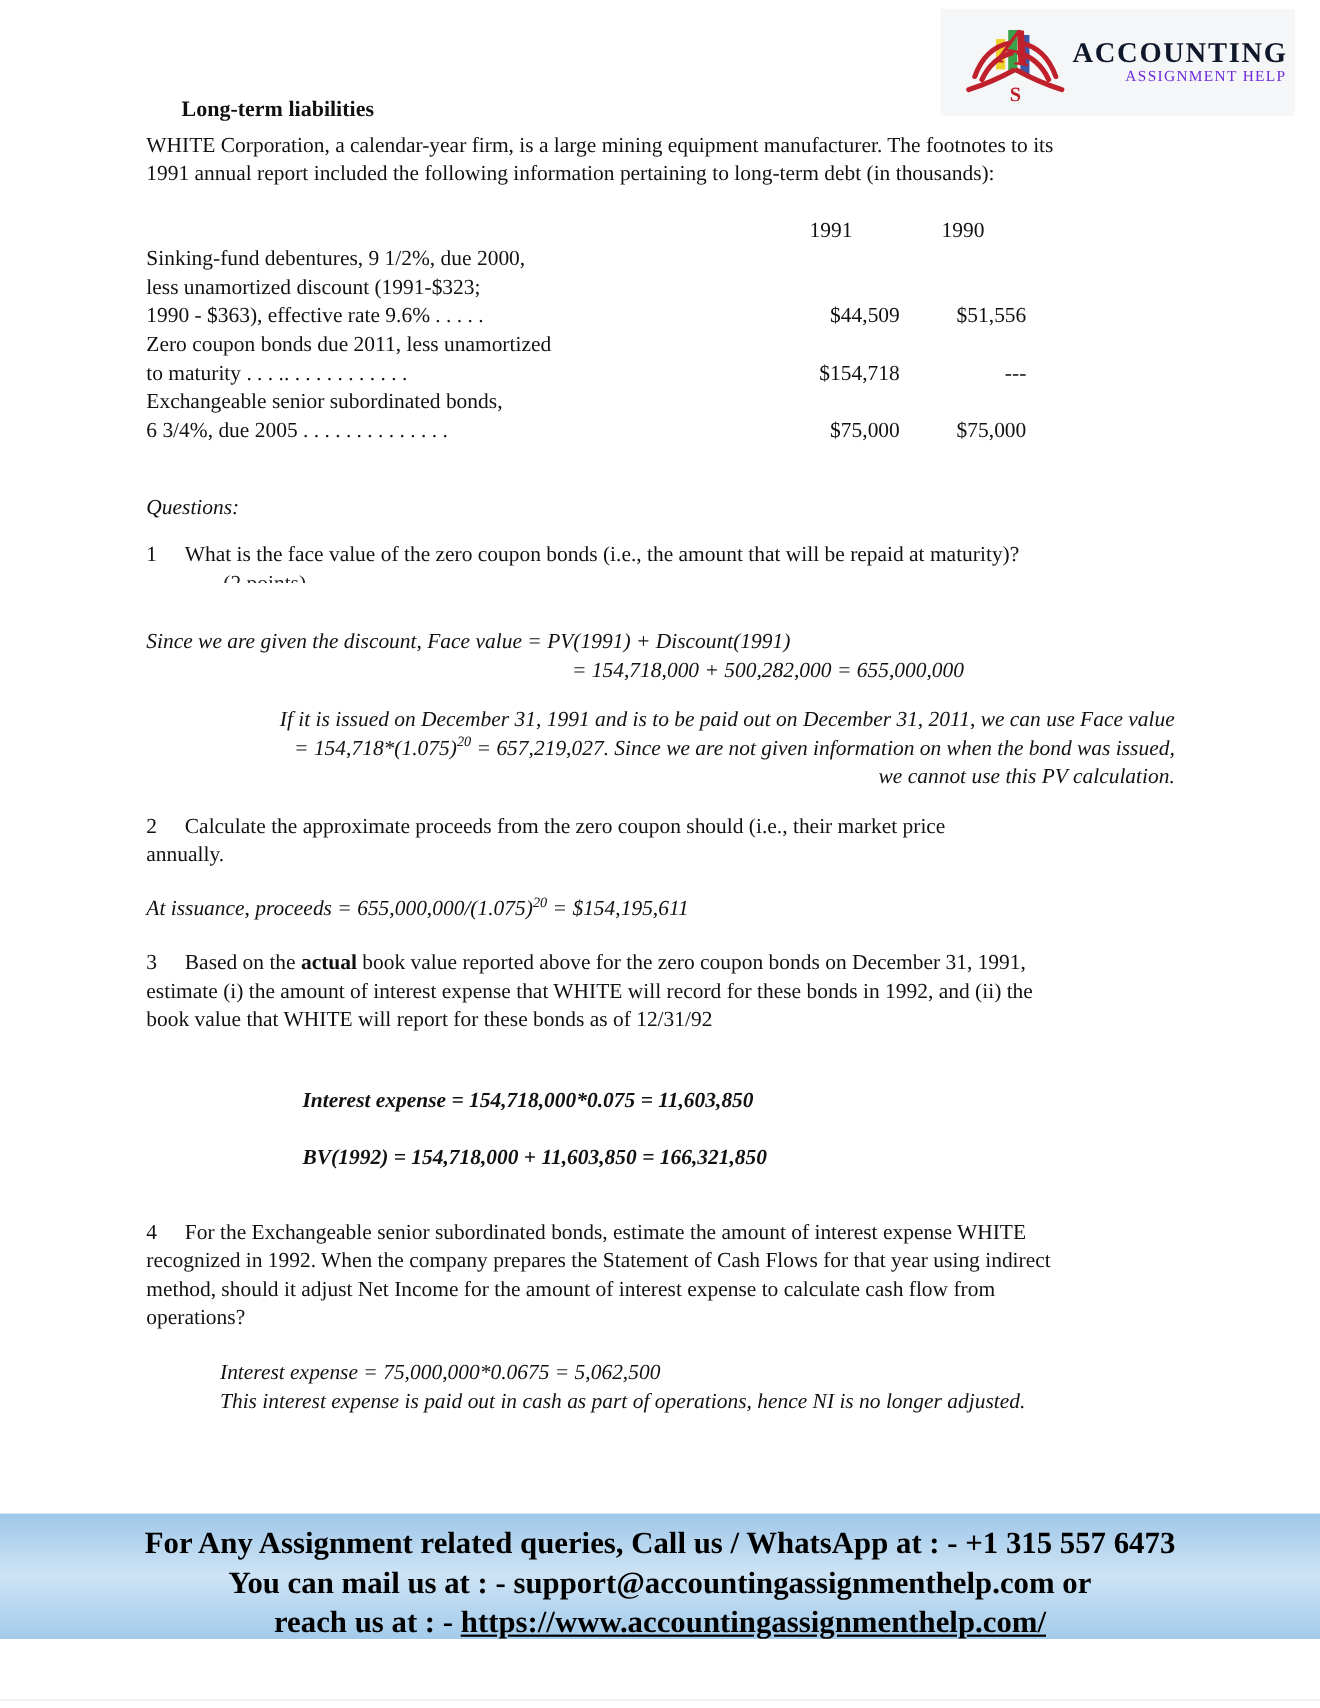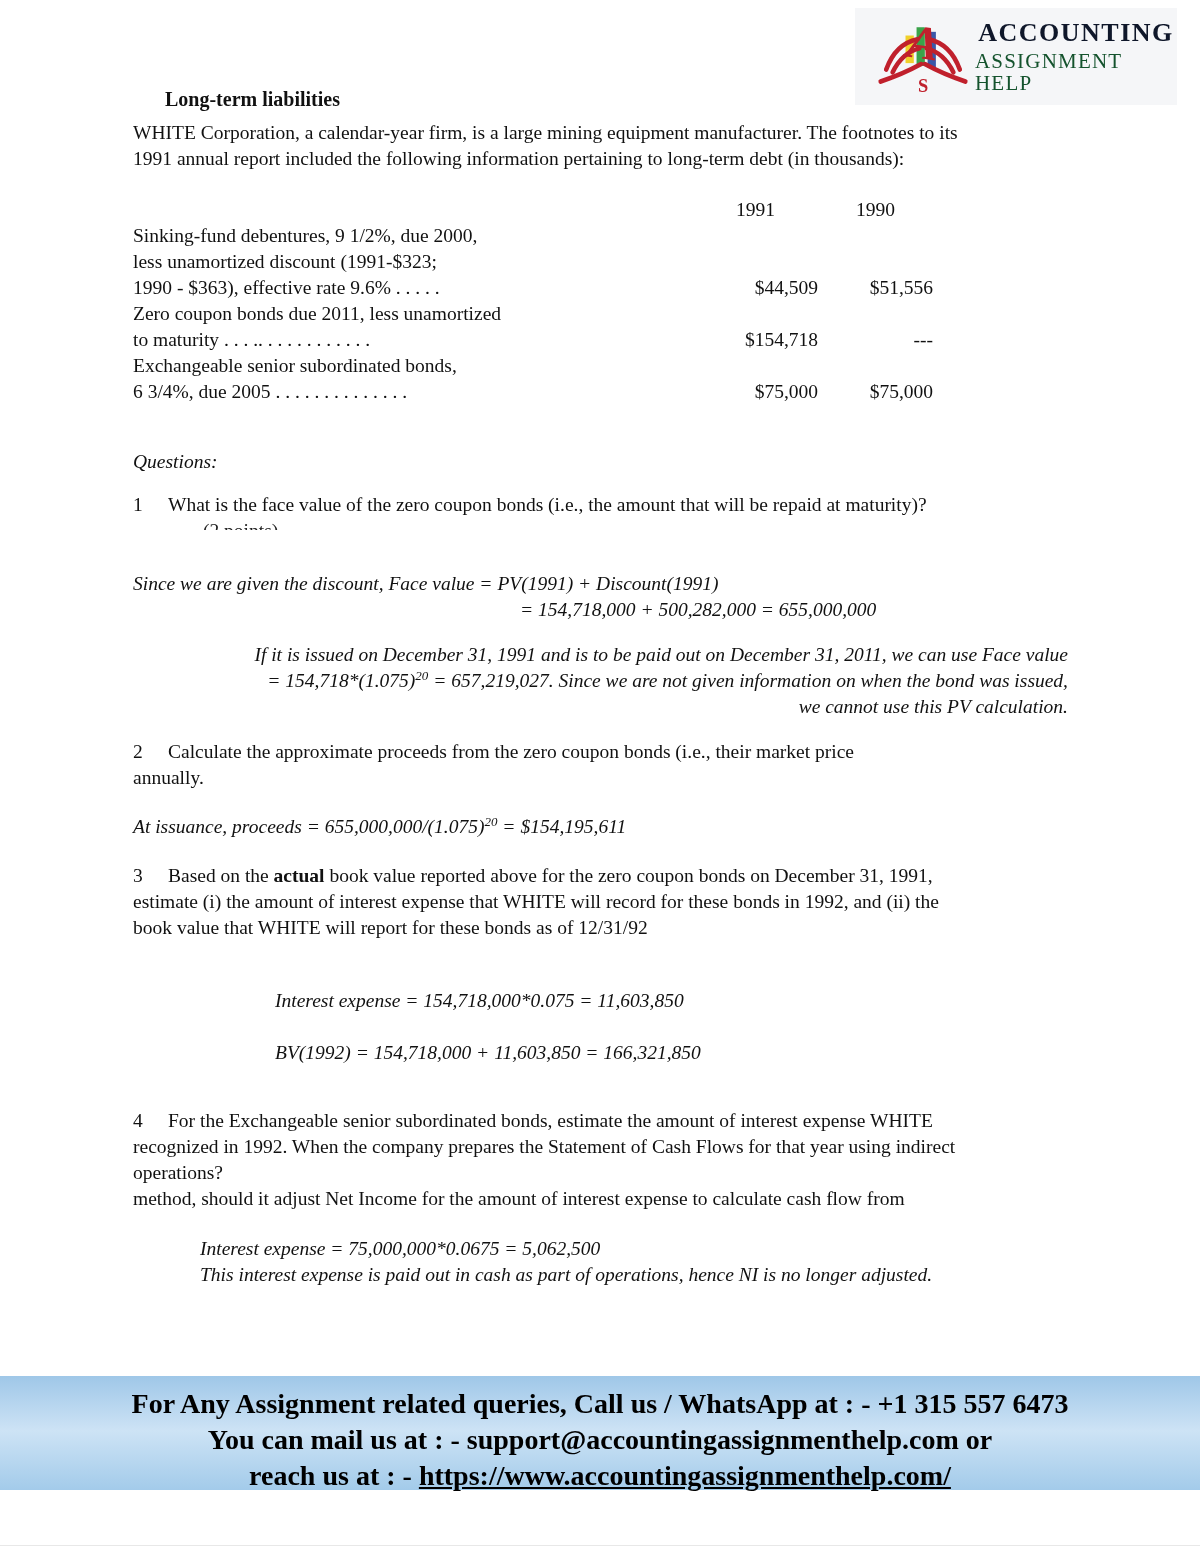--- a/index.html
+++ b/index.html
@@ -8,21 +8,21 @@
     font-family:"Liberation Serif","DejaVu Serif",serif;
     font-size:19.5px;line-height:26px;color:#111111;overflow:hidden;
   }
   
   .logo-box{
     position:absolute;left:855px;top:8px;width:322px;height:97px;
     background:#f5f6f8;display:flex;align-items:center;gap:6px;padding-left:22px;box-sizing:border-box;
   }
   .logo-text{display:flex;flex-direction:column;line-height:1.05;}
   .logo-title{font-weight:bold;font-size:26px;letter-spacing:1.5px;color:#0f172a;text-align:center;}
-  .logo-subtitle{font-size:21px;letter-spacing:1.2px;color:#14532d;margin-top:3px;}
+  .logo-subtitle{font-size:14px;letter-spacing:1.2px;color:#6d28d9;margin-top:3px;margin-left:48px;}
   
   .content{position:absolute;left:133px;top:0;width:935px;}
   .heading{font-weight:bold;font-size:20px;margin:86px 0 0 32px;}
   .intro{margin-top:8px;}
   .line{white-space:nowrap;}
   
   .ltd-table{margin-top:25px;width:905px;}
   .trow{display:grid;grid-template-columns:560px 125px 115px;}
   .tcell-num{text-align:right;}
   .thead .tcell-num{text-align:center;}
@@ -31,21 +31,21 @@
   .qblock{margin-top:17px;}
   .qnum{display:inline-block;width:35px;}
   .clip-line{height:12px;overflow:hidden;margin-left:70px;color:#222;}
   .ans{font-style:italic;}
   .a1{margin-top:41px;}
   .indent-a1{margin-left:387px;}
   .a1b{margin-top:19px;text-align:right;}
   .q2{margin-top:19px;}
   .a2{margin-top:23px;}
   .q3{margin-top:23px;}
-  .a3{margin-top:47px;}
+  .a3{margin-top:47px;font-weight:bold;}
   .a3 .f2{margin-top:26px;}
   .indent-a3{margin-left:142px;}
   .q4{margin-top:42px;}
   .a4{margin-top:24px;}
   .indent-a4{margin-left:67px;}
   sup{font-size:13px;line-height:0;}
   .bold{font-weight:bold;}
   
   .footer-banner{
     position:absolute;left:0;top:1376px;width:1200px;height:114px;
@@ -140,21 +140,21 @@
     <div class="line indent-a1">= 154,718,000 + 500,282,000 = 655,000,000</div>
   </div>
 
   <div class="ans a1b">
     <div class="line">If it is issued on December 31, 1991 and is to be paid out on December 31, 2011, we can use  Face value</div>
     <div class="line"><span>= 154,718*(1.075)</span><sup>20</sup><span> = 657,219,027.  Since we are not given information on when the bond was issued,</span></div>
     <div class="line">we cannot use this PV calculation.</div>
   </div>
 
   <div class="qblock q2">
-    <div class="line"><span class="qnum">2</span><span>Calculate the approximate proceeds from the zero coupon bonds (i.e., their market price</span></div>
+    <div class="line"><span class="qnum">2</span><span>Calculate the approximate proceeds from the zero coupon should (i.e., their market price</span></div>
     <div class="line">annually.</div>
   </div>
 
   <div class="ans a2">
     <span>At issuance, proceeds = 655,000,000/(1.075)</span><sup>20</sup><span> = $154,195,611</span>
   </div>
 
   <div class="qblock q3">
     <div class="line"><span class="qnum">3</span><span>Based on the </span><span class="bold">actual</span><span> book value reported above for the zero coupon bonds on December 31, 1991,</span></div>
     <div class="line">estimate (i) the amount of interest expense that WHITE will record for these bonds in 1992, and (ii) the</div>
@@ -162,22 +162,22 @@
   </div>
 
   <div class="ans a3">
     <div class="line indent-a3 f1">Interest expense = 154,718,000*0.075 = 11,603,850</div>
     <div class="line indent-a3 f2">BV(1992) = 154,718,000 + 11,603,850 = 166,321,850</div>
   </div>
 
   <div class="qblock q4">
     <div class="line"><span class="qnum">4</span><span>For the Exchangeable senior subordinated bonds, estimate the amount of interest expense WHITE</span></div>
     <div class="line">recognized in 1992.  When the company prepares the Statement of Cash Flows for that year using indirect</div>
+    <div class="line">method, should it adjust Net Income for the amount of interest expense to calculate cash flow from</div>
     <div class="line">operations?</div>
-    <div class="line">method, should it adjust Net Income for the amount of interest expense to calculate cash flow from</div>
   </div>
 
   <div class="ans a4">
     <div class="line indent-a4">Interest expense = 75,000,000*0.0675 = 5,062,500</div>
     <div class="line indent-a4">This interest expense is paid out in cash as part of operations, hence NI  is no longer adjusted.</div>
   </div>
 
 </div>
 
 <div class="footer-banner">

